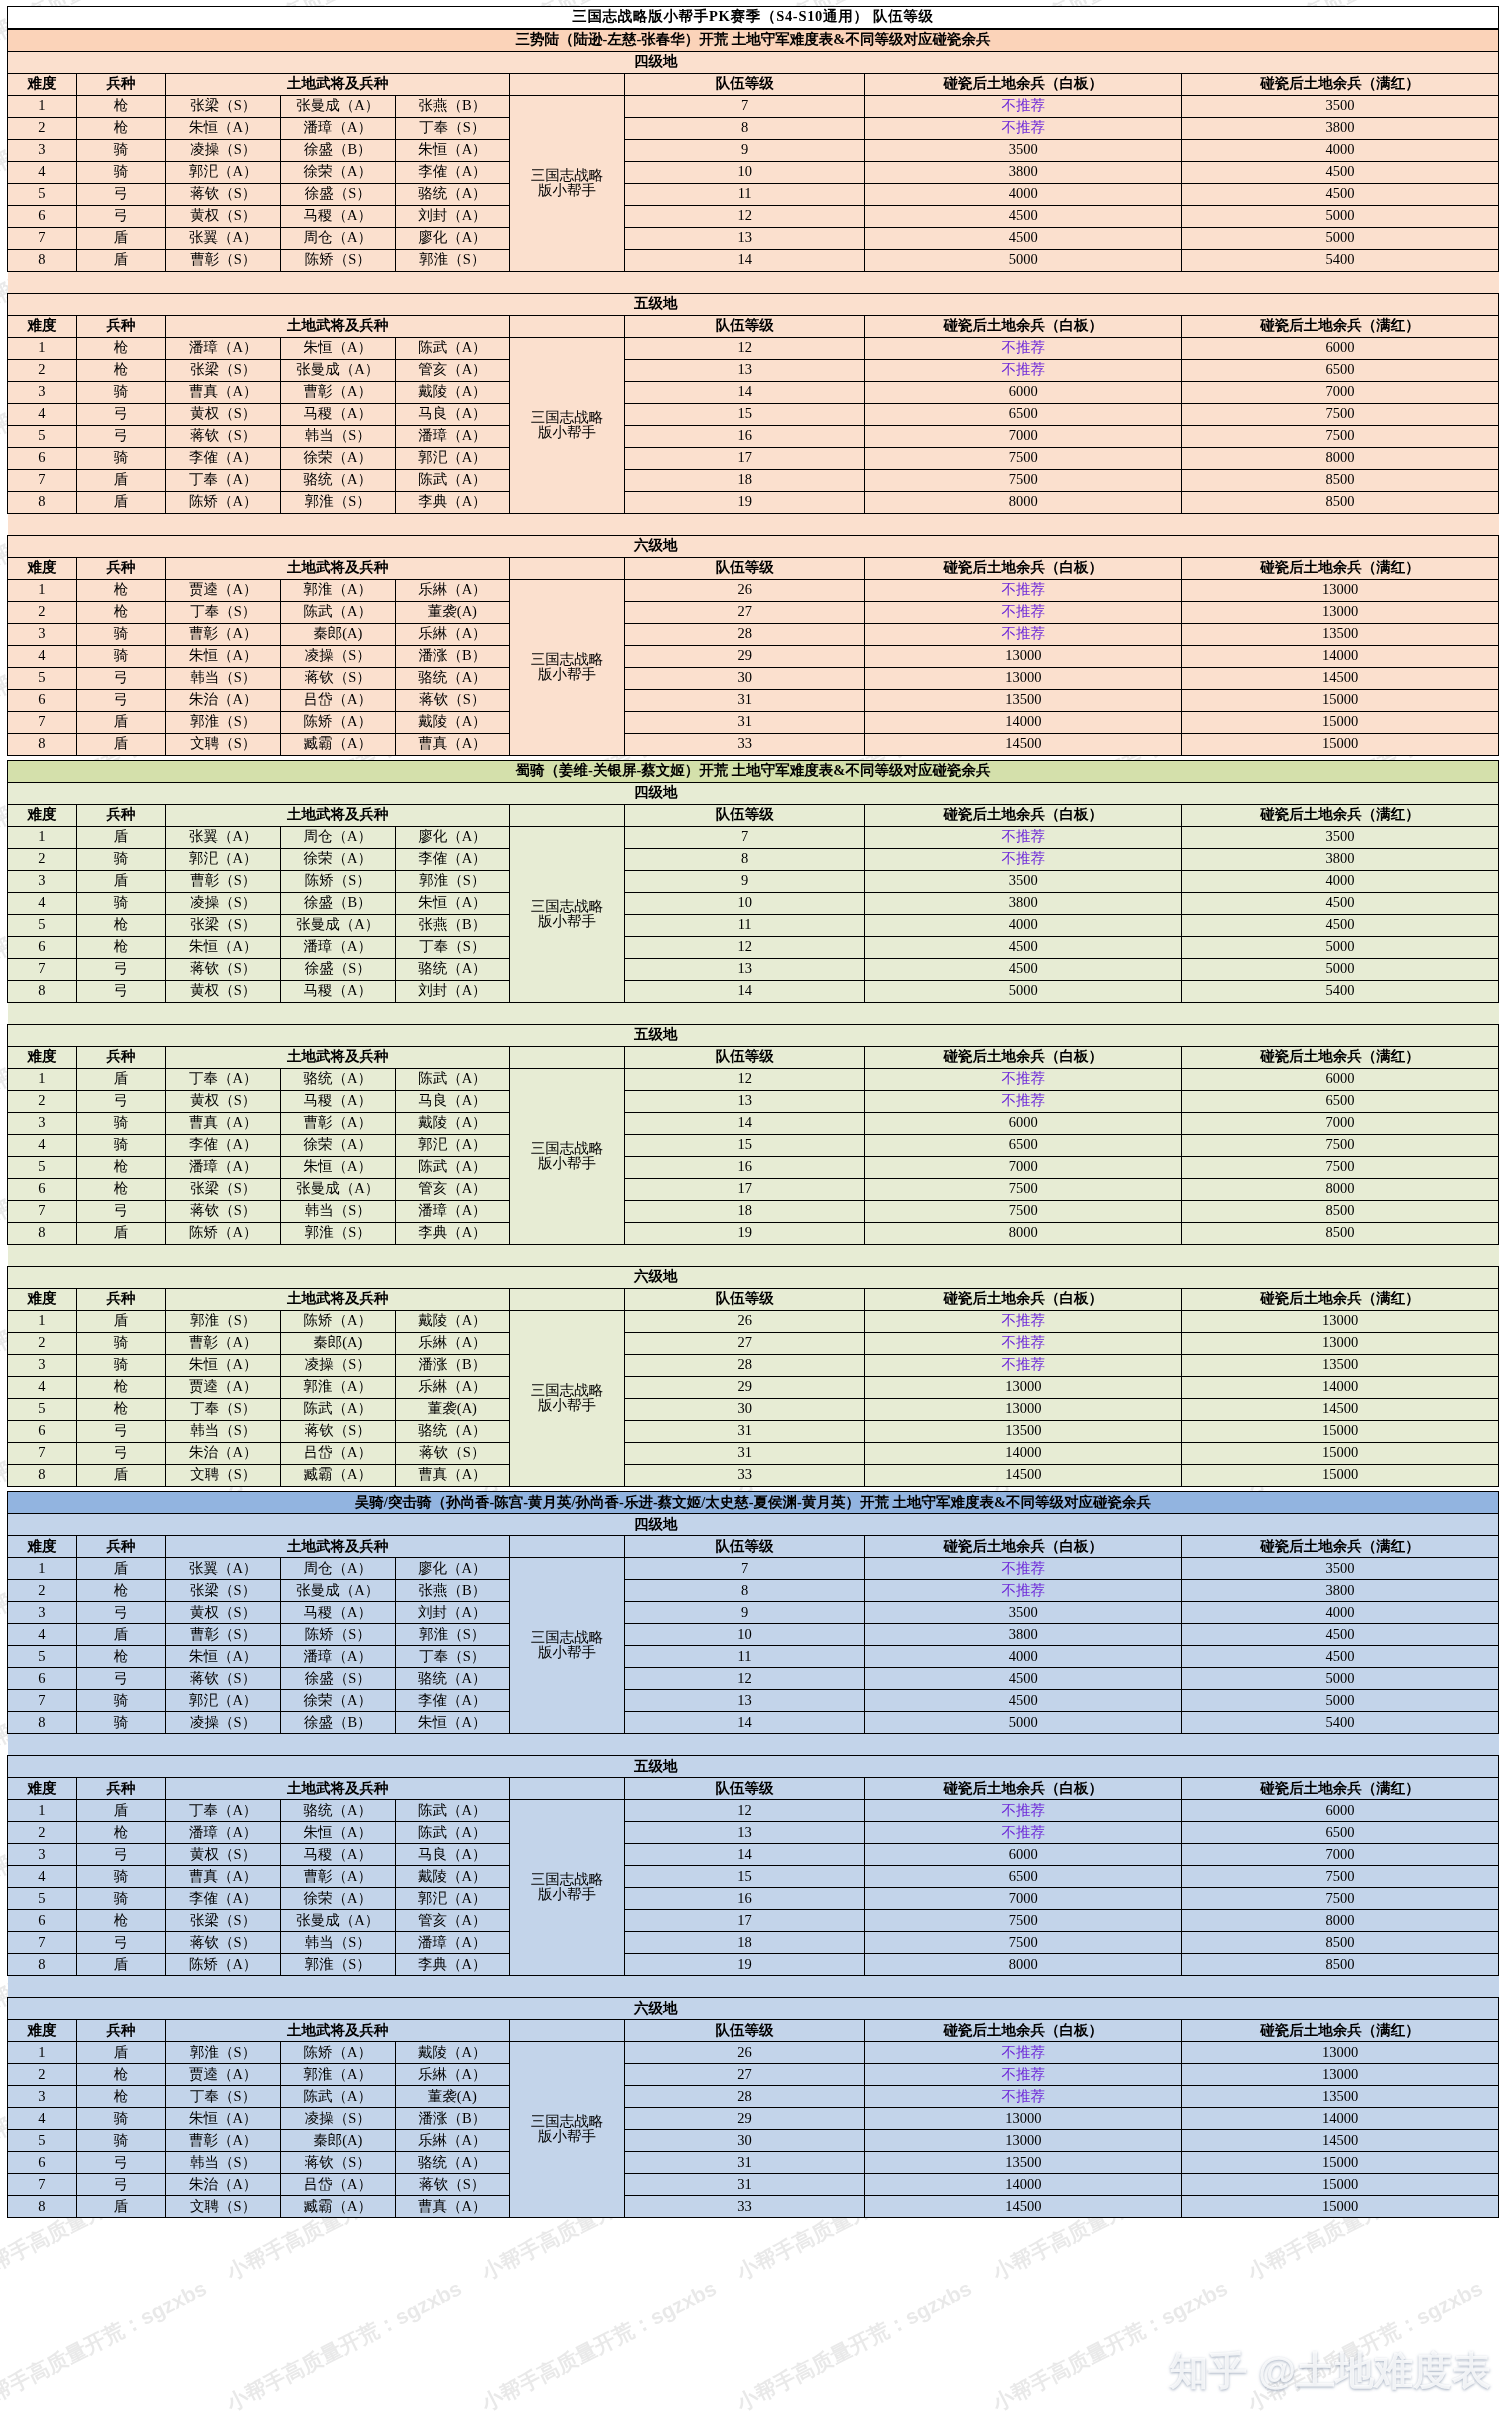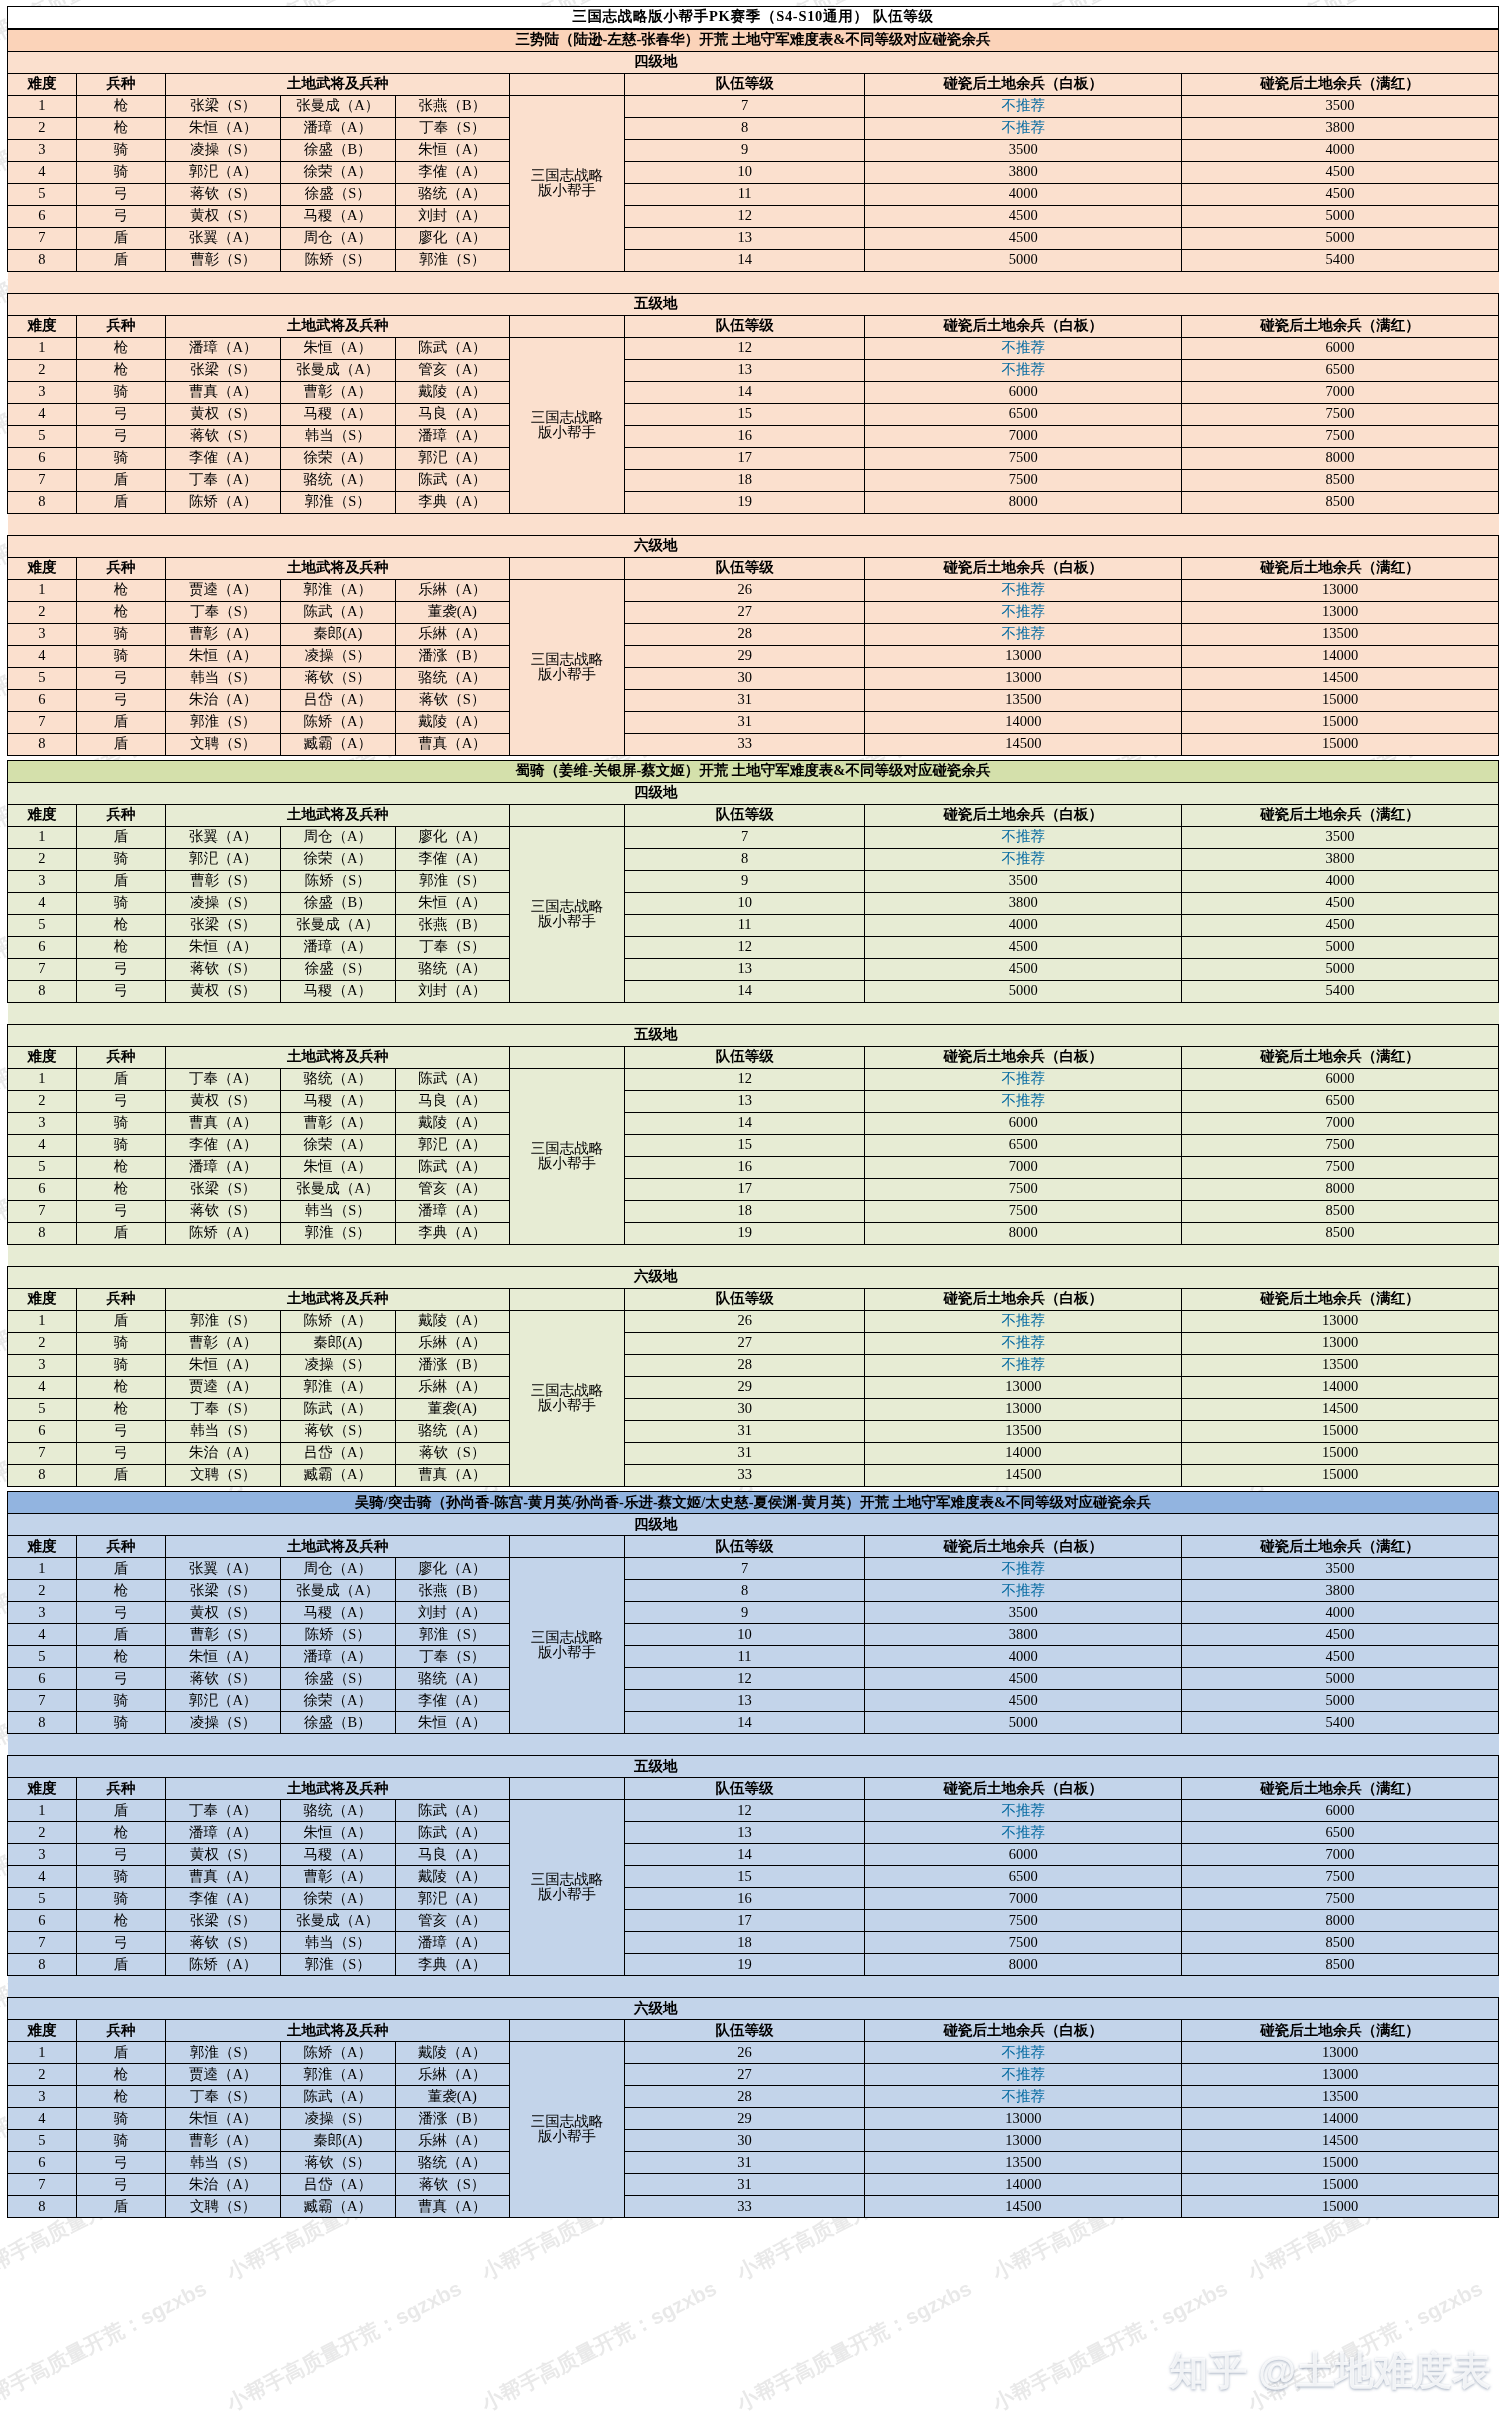--- a/index.html
+++ b/index.html
@@ -70,21 +70,21 @@
   }
   .colhdr{
     font-weight:bold;
     font-size:15px;
     height:25px;
     border-bottom:1.4px solid #000 !important;
   }
   .nb-l{border-left:none !important;}
   .nb-r{border-right:none !important;}
   .brandcell{font-size:14.5px;line-height:1.22;}
-  .notrec{color:#0369a1;}
+  .notrec{color:#6d28d9;}
   .spacer td{border:none !important;height:7px;}
 
   
   .t-orange td{background:#fbe0ce;}
   .t-orange .blocktitle{background:#fbd3b9;}
   .t-green td{background:#e7ecd4;}
   .t-green .blocktitle{background:#d4e0ab;}
   .t-blue td{background:#c3d4ea;}
   .t-blue .blocktitle{background:#92b4e0;}
 

